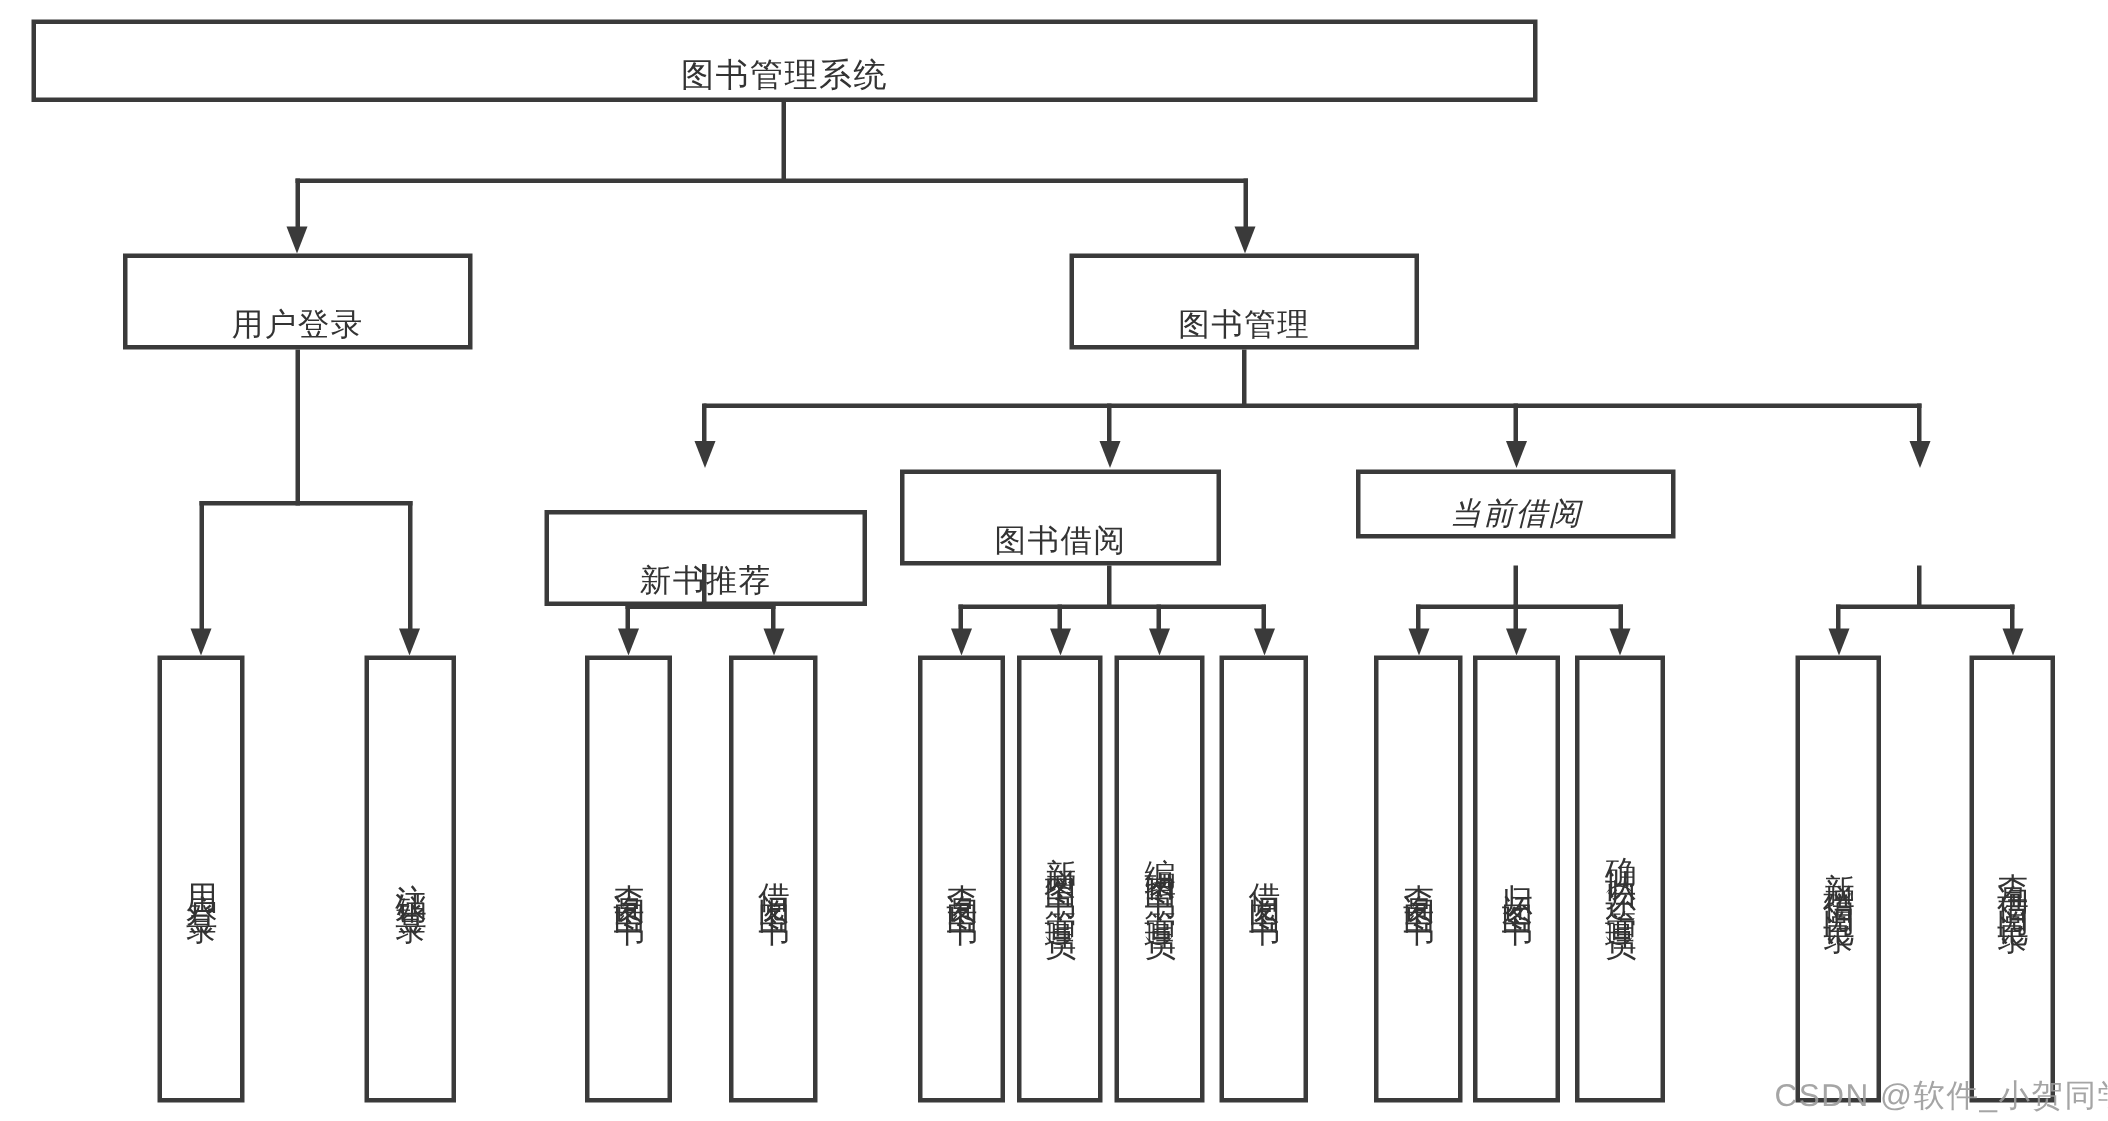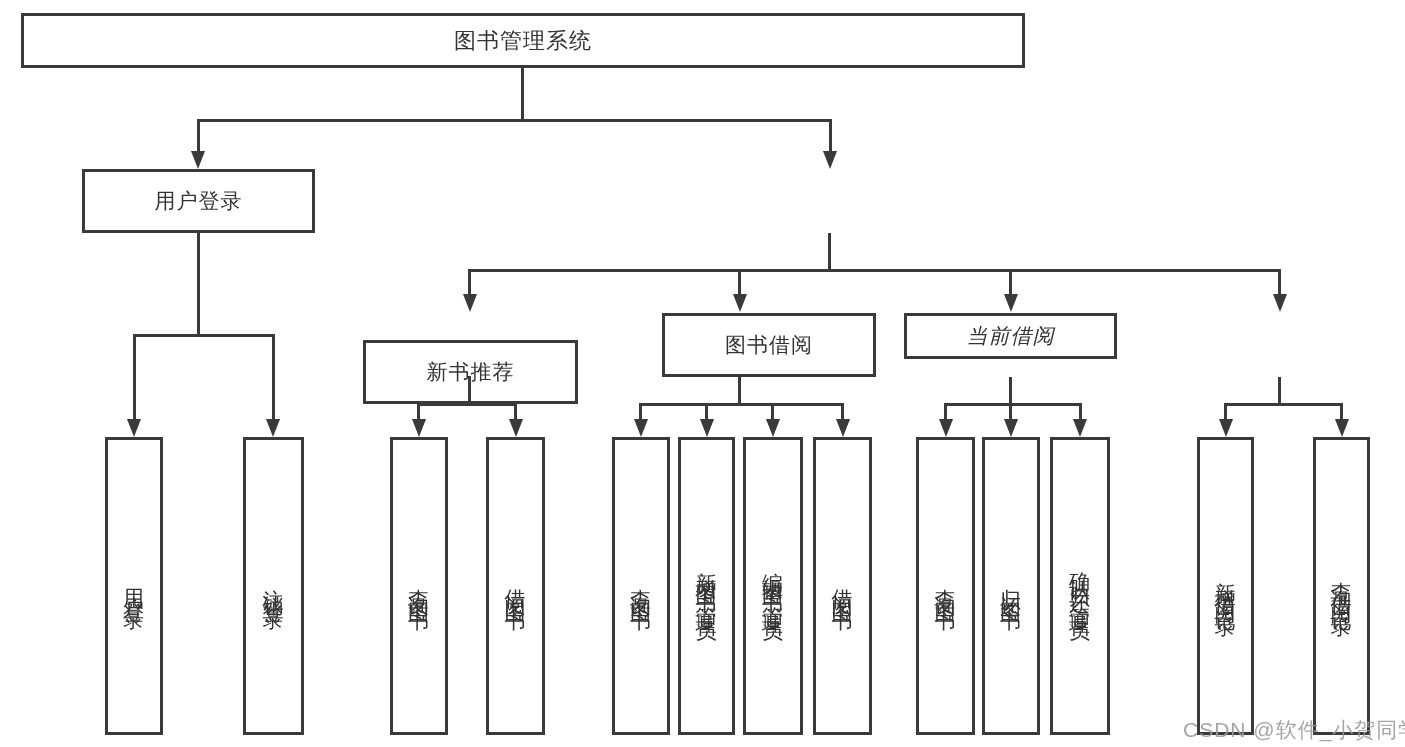--- a/index.html
+++ b/index.html
@@ -5,21 +5,21 @@
   html,body{margin:0;padding:0;}
   body{
     width:1405px;height:747px;background:#ffffff;
     font-family:"Liberation Sans","DejaVu Sans",sans-serif;
     position:relative;overflow:hidden;
   }
   #stage{position:absolute;left:0;top:0;width:1405px;height:747px;}
   .box{
     position:absolute;box-sizing:border-box;
     border:3px solid #3a3a3a;background:#ffffff;
-    display:flex;align-items:center;justify-content:center;
+    display:flex;align-items:flex-end;justify-content:center;
     color:#333333;font-size:21px;letter-spacing:1px;
   }
   .vbox{
     position:absolute;box-sizing:border-box;
     border:3px solid #3a3a3a;background:#ffffff;
     display:flex;align-items:center;justify-content:center;
     color:#333333;
   }
   .vbox span{
     writing-mode:vertical-rl;text-orientation:mixed;
@@ -53,20 +53,23 @@
     <i class="ln" style="left:197px;top:119px;width:635px;height:3px;"></i>
     <i class="ln" style="left:197px;top:119px;width:3px;height:34px;"></i>
     <i class="ar" style="left:191px;top:151px;"></i>
     <i class="ln" style="left:829px;top:119px;width:3px;height:34px;"></i>
     <i class="ar" style="left:823px;top:151px;"></i>
   </div>
 
   <div class="box" style="left:82px;top:169px;width:233px;height:64px;">
     <span>用户登录</span>
   </div>
+  <div class="box" style="left:713px;top:169px;width:233px;height:64px;">
+    <span>图书管理</span>
+  </div>
 
   <div>
     <i class="ln" style="left:197px;top:233px;width:3px;height:104px;"></i>
     <i class="ln" style="left:133px;top:334px;width:142px;height:3px;"></i>
     <i class="ln" style="left:133px;top:334px;width:3px;height:86px;"></i>
     <i class="ar" style="left:127px;top:419px;"></i>
     <i class="ln" style="left:272px;top:334px;width:3px;height:86px;"></i>
     <i class="ar" style="left:266px;top:419px;"></i>
   </div>
 
@@ -79,21 +82,21 @@
     <i class="ar" style="left:733px;top:294px;"></i>
     <i class="ln" style="left:1009px;top:269px;width:3px;height:25px;"></i>
     <i class="ar" style="left:1004px;top:294px;"></i>
     <i class="ln" style="left:1278px;top:269px;width:3px;height:25px;"></i>
     <i class="ar" style="left:1273px;top:294px;"></i>
   </div>
 
   <div class="box" style="left:363px;top:312px;width:215px;height:64px;margin-top:28px;">
     <span>新书推荐</span>
   </div>
-  <div class="box" style="left:662px;top:313px;width:214px;height:64px;">
+  <div class="box" style="left:600px;top:313px;width:214px;height:64px;">
     <span>图书借阅</span>
   </div>
   <div class="box" style="left:904px;top:313px;width:213px;height:46px;font-style:italic;">
     <span>当前借阅</span>
   </div>
 
   <div>
     <i class="ln" style="left:468px;top:376px;width:3px;height:30px;"></i>
     <i class="ln" style="left:417px;top:403px;width:100px;height:3px;"></i>
     <i class="ln" style="left:417px;top:403px;width:3px;height:17px;"></i>

